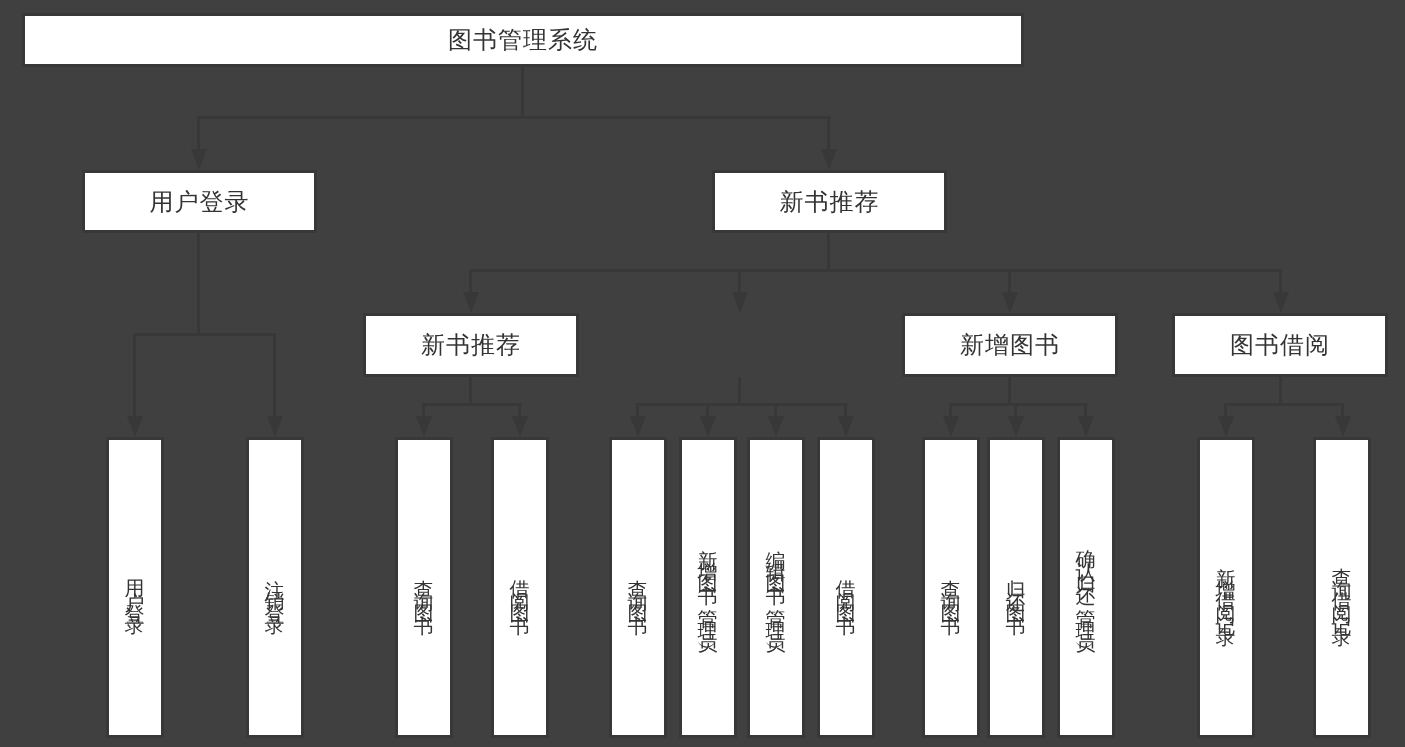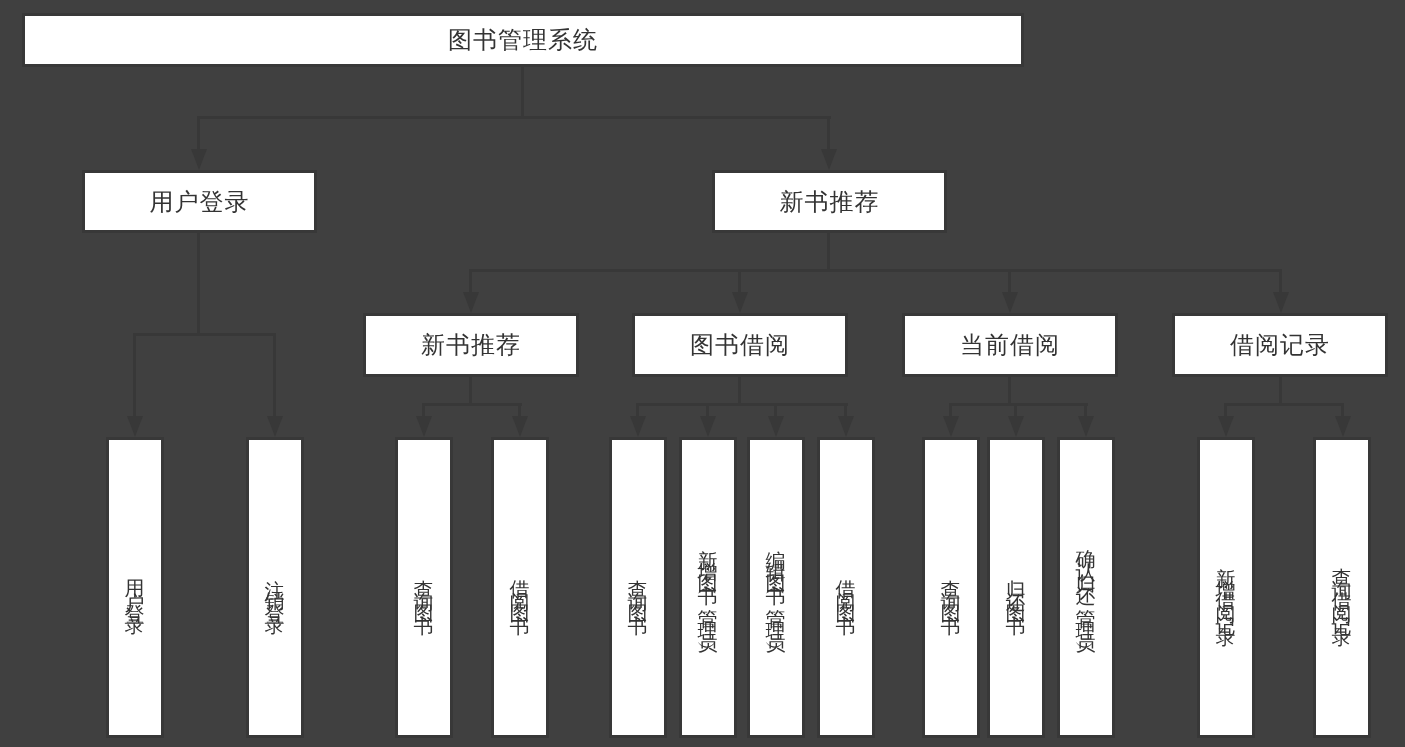--- a/index.html
+++ b/index.html
@@ -88,28 +88,25 @@
   <div class="line vline" style="left:738px; top:269px; height:26px;"></div>
   <div class="arrow" style="left:732px; top:292px;"></div>
   <div class="line vline" style="left:1008px; top:269px; height:26px;"></div>
   <div class="arrow" style="left:1002px; top:292px;"></div>
   <div class="line vline" style="left:1279px; top:269px; height:26px;"></div>
   <div class="arrow" style="left:1273px; top:292px;"></div>
 
   <div class="box hnode" style="left:363px; top:313px; width:216px; height:64px;">
     <span>新书推荐</span>
   </div>
-  <div class="box hnode" style="left:632px; top:313px; width:216px; height:64px;">
-    <span>图书借阅</span>
-  </div>
   <div class="box hnode" style="left:902px; top:313px; width:216px; height:64px;">
-    <span>当前借阅</span>
+    <span>新增图书</span>
   </div>
   <div class="box hnode" style="left:1172px; top:313px; width:216px; height:64px;">
-    <span>借阅记录</span>
+    <span>图书借阅</span>
   </div>
 
   <div class="line vline" style="left:469px; top:377px; height:29px;"></div>
   <div class="line hline" style="left:422px; top:403px; width:100px;"></div>
   <div class="line vline" style="left:422px; top:403px; height:16px;"></div>
   <div class="arrow" style="left:416px; top:416px;"></div>
   <div class="line vline" style="left:518px; top:403px; height:16px;"></div>
   <div class="arrow" style="left:512px; top:416px;"></div>
 
   <div class="line vline" style="left:738px; top:377px; height:29px;"></div>

